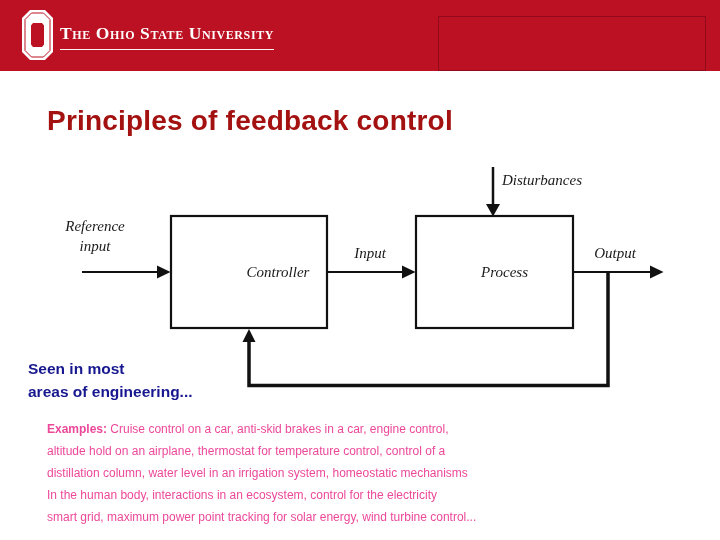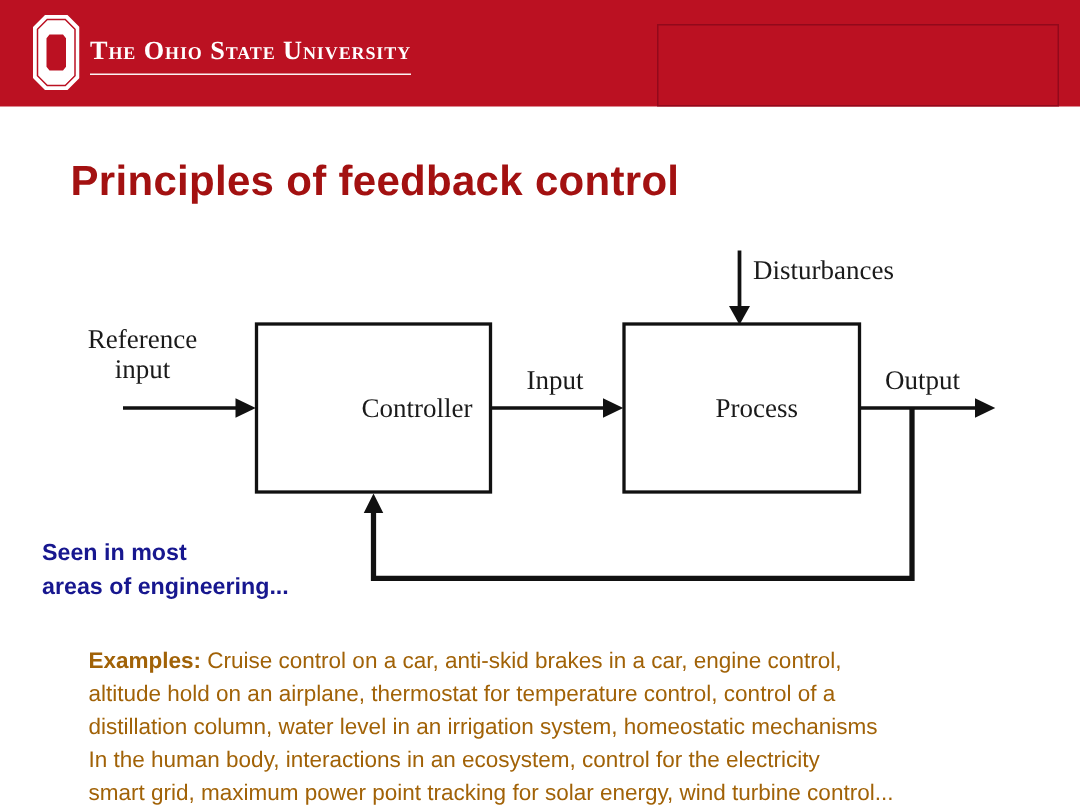--- a/index.html
+++ b/index.html
@@ -60,45 +60,46 @@
   
   .diagram {
     position: absolute;
     left: 0; top: 160px;
     width: 720px; height: 240px;
   }
   .diagram svg { position: absolute; left: 0; top: 0; }
   .dlabel {
     position: absolute;
     font-family: "Liberation Serif", serif;
-    font-size: 18px;
+    font-size: 15px;
     color: #1a1a1a;
     white-space: pre-line;
     line-height: 20px;
+    font-style: italic;
   }
   .dlabel.center { text-align: center; }
 
   
   .seen-note {
     position: absolute;
     left: 28px; top: 357px;
     font-size: 15.5px;
     font-weight: 700;
     line-height: 23px;
     color: #17178F;
     white-space: pre-line;
   }
   .examples {
     position: absolute;
     left: 47px; top: 418px;
     width: 645px;
-    margin: 12px;
-    font-size: 15px;
+    margin: 0;
+    font-size: 12px;
     line-height: 22px;
-    color: #a16207;
+    color: #ec4899;
     white-space: pre-line;
   }
   .examples b { font-weight: 700; }
 </style>
 </head>
 <body>
 
 <div class="slide">
 
   <div class="header-bar">

